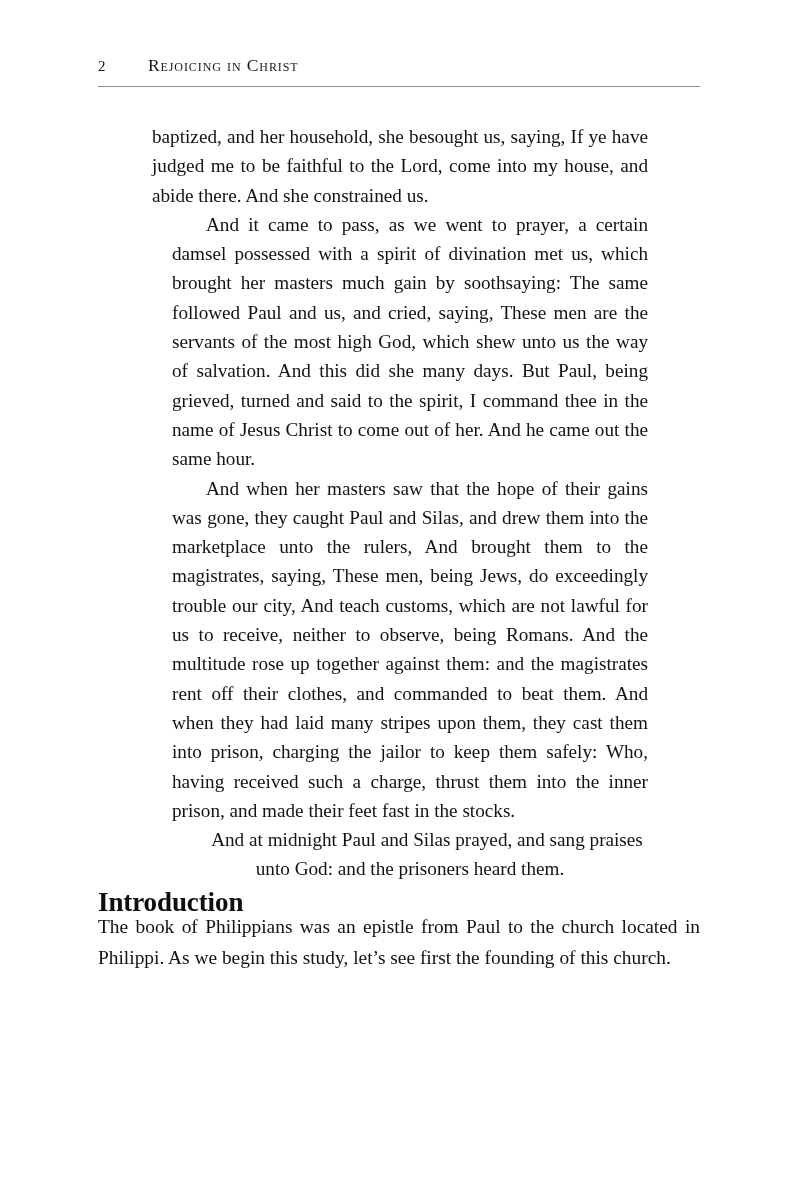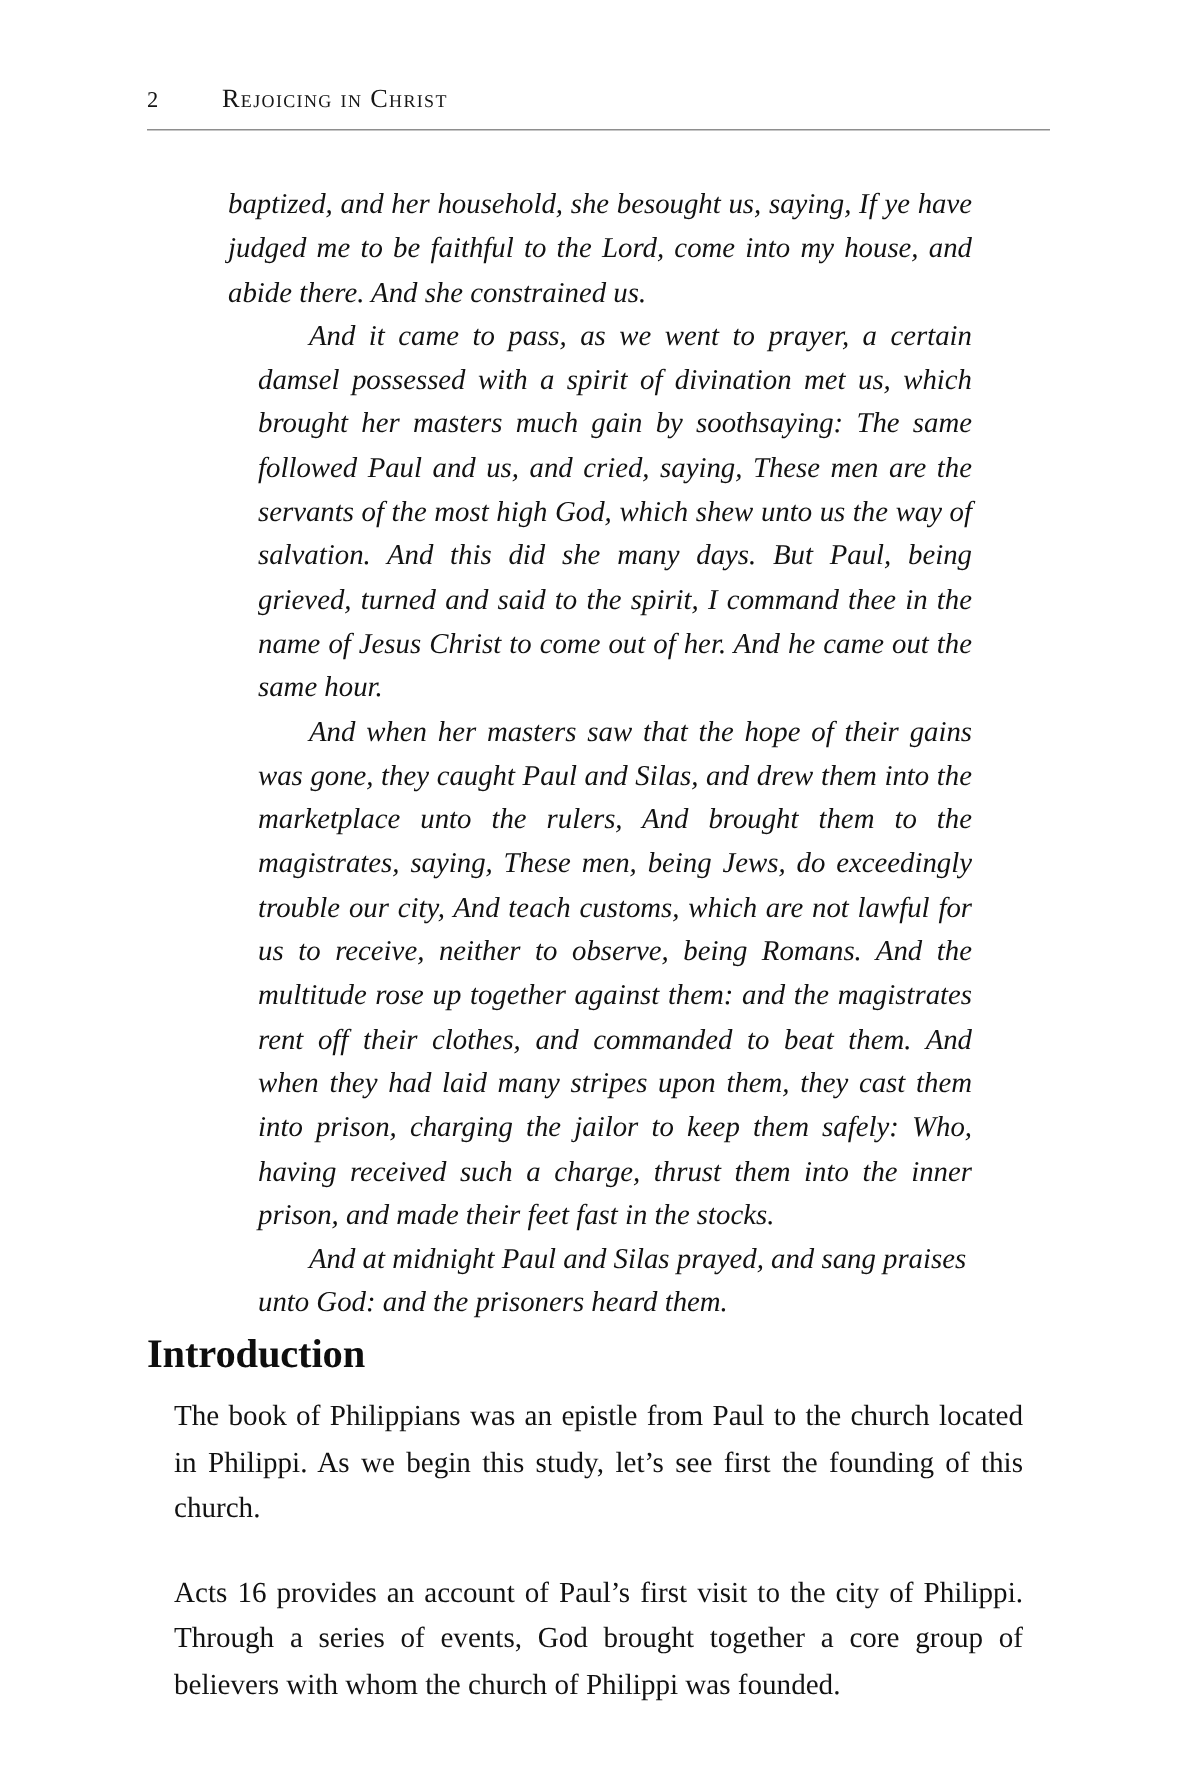--- a/index.html
+++ b/index.html
@@ -56,38 +56,37 @@
     height: 1px;
     background: #8e8e8e;
   }
 
   
   .extract {
     position: absolute;
     left: 152px;
     top: 122px;
     width: 496px;
-    font-style: italic;
     font-size: 19.2px;
     line-height: 29.3px;
     text-align: justify;
     text-justify: inter-word;
     color: #121212;
     hyphens: none;
   }
   .extract p {
     margin: 0;
     text-indent: 0;
   }
   .extract p + p {
     text-indent: 34px;
     margin-left: 20px;
   }
   .extract p:last-child {
-    text-align: left;
+    text-align: center;
   }
 
   
   .section-heading {
     position: absolute;
     left: 98px;
     top: 864px;
     width: 602px;
     font-size: 27px;
     font-weight: bold;
@@ -103,21 +102,21 @@
     top: 912px;
     width: 602px;
     font-size: 19.4px;
     line-height: 30.5px;
     text-align: justify;
     text-justify: inter-word;
     color: #121212;
     hyphens: none;
   }
   .body-copy p {
-    margin: 18px;
+    margin: 0;
   }
   .body-copy p.spaced {
     margin-top: 26px;
   }
   .body-copy p:last-child,
   .body-copy p.ragged {
     
   }
 </style>
 </head>
@@ -136,16 +135,15 @@
     <p>baptized, and her household, she besought us, saying, If ye have judged me to be faithful to the Lord, come into my house, and abide there. And she constrained us.</p>
     <p>And it came to pass, as we went to prayer, a certain damsel possessed with a spirit of divination met us, which brought her masters much gain by soothsaying: The same followed Paul and us, and cried, saying, These men are the servants of the most high God, which shew unto us the way of salvation. And this did she many days. But Paul, being grieved, turned and said to the spirit, I command thee in the name of Jesus Christ to come out of her. And he came out the same hour.</p>
     <p>And when her masters saw that the hope of their gains was gone, they caught Paul and Silas, and drew them into the marketplace unto the rulers, And brought them to the magistrates, saying, These men, being Jews, do exceedingly trouble our city, And teach customs, which are not lawful for us to receive, neither to observe, being Romans. And the multitude rose up together against them: and the magistrates rent off their clothes, and commanded to beat them. And when they had laid many stripes upon them, they cast them into prison, charging the jailor to keep them safely: Who, having received such a charge, thrust them into the inner prison, and made their feet fast in the stocks.</p>
     <p>And at midnight Paul and Silas prayed, and sang praises unto God: and the prisoners heard them.</p>
   </div>
 
   <h2 class="section-heading">Introduction</h2>
 
   <div class="body-copy">
     <p>The book of Philippians was an epistle from Paul to the church located in Philippi. As we begin this study, let’s see first the founding of this church.</p>
-    <p class="spaced">Acts 16 provides an account of Paul’s first visit to the city of Philippi. Through a series of events, God brought together a core group of believers with whom the church of Philippi was founded.</p>
   </div>
 
 </div>
 
 </body></html>

